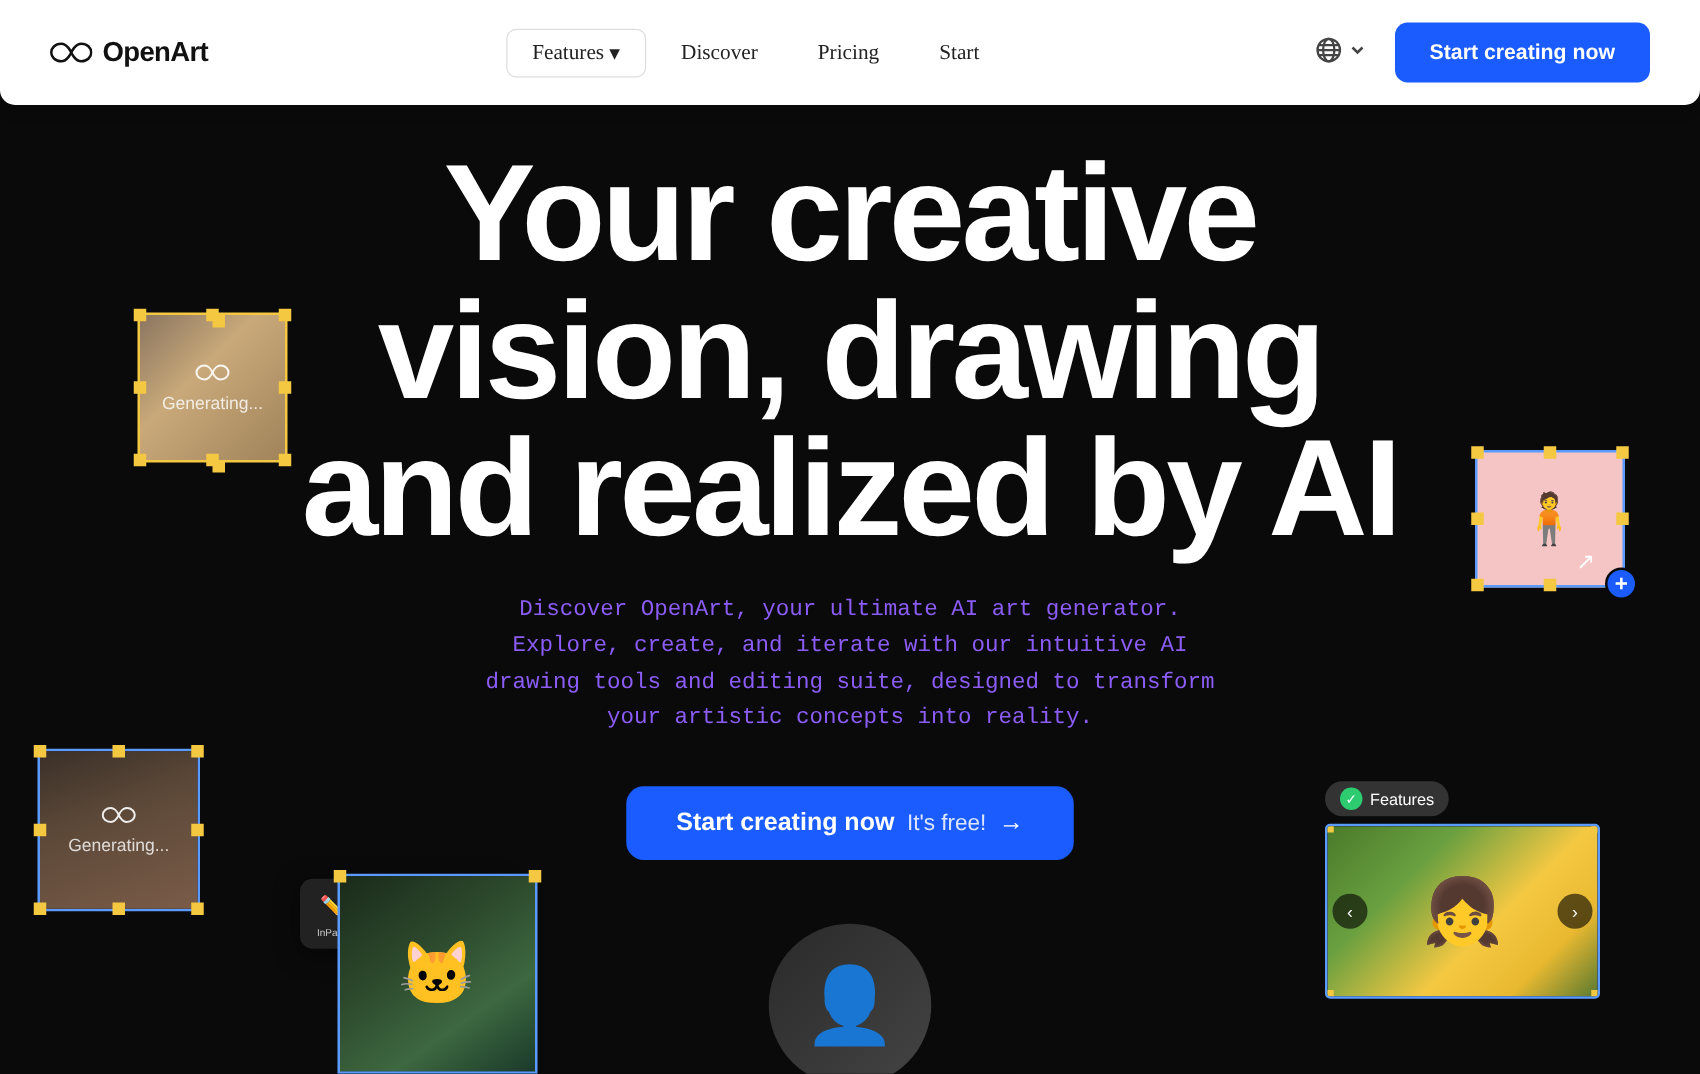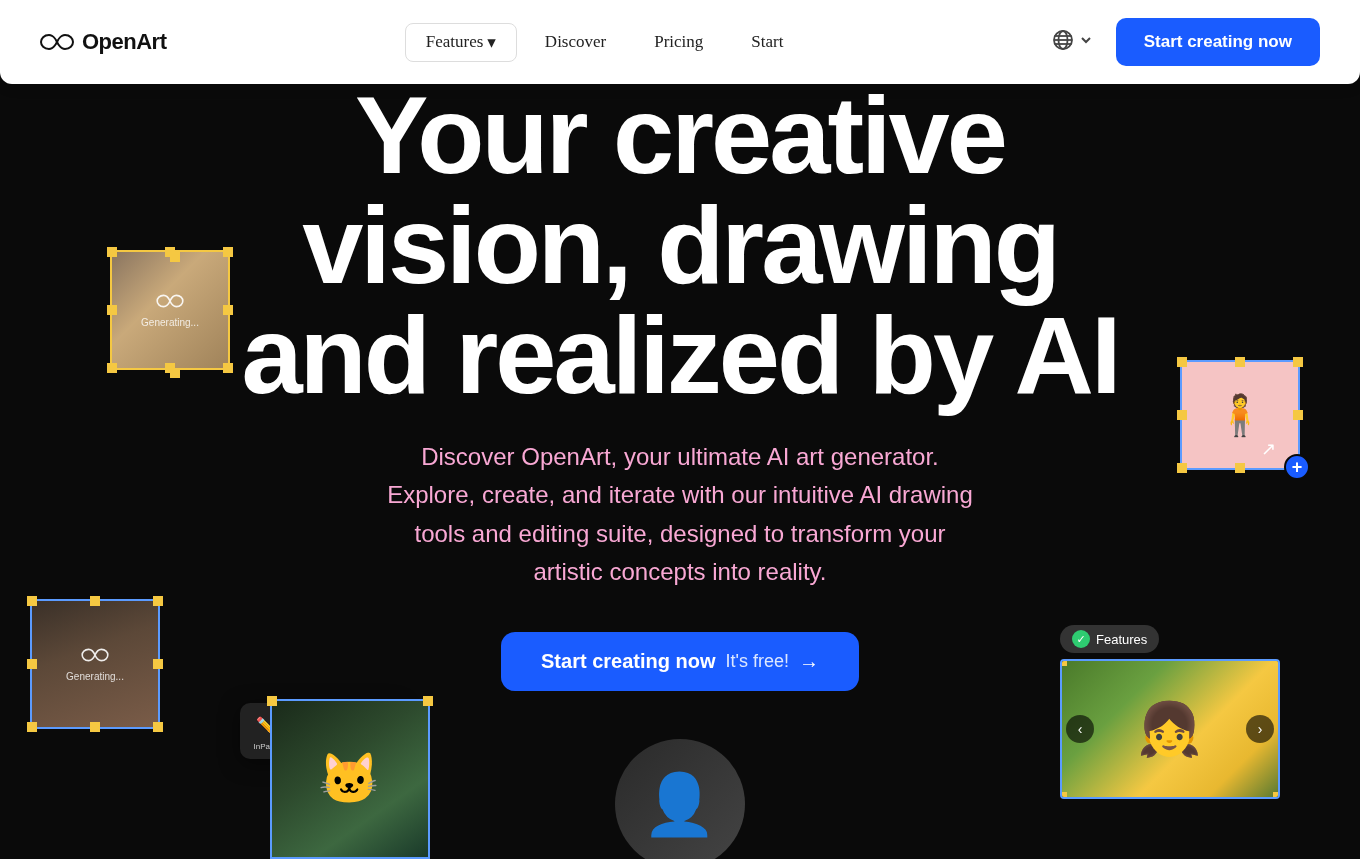--- a/index.html
+++ b/index.html
@@ -109,43 +109,44 @@
       padding: 14px 28px;
       border-radius: 10px;
       border: none;
       cursor: pointer;
       white-space: nowrap;
       transition: background 0.15s;
     }
 
     
     .hero {
-      padding-top: 80px;
+      padding-top: 116px;
       text-align: center;
       position: relative;
       min-height: 859px;
       border-radius: 19px;
     }
 
     .hero-title {
       font-size: 110px;
       font-weight: 900;
       line-height: 1.0;
       letter-spacing: -3px;
       color: #fff;
       max-width: 900px;
       margin: 0 auto;
     }
 
     .hero-subtitle {
-      font-size: 24px;
+      font-size: 18px;
       line-height: 1.6;
-      color: #f9a8d4;
+      color: #8b5cf6;
       max-width: 600px;
       margin: 28px auto 0;
+      font-family: Liberation Mono, monospace;
     }
 
     .hero-cta-wrap {
       margin-top: 40px;
       display: flex;
       justify-content: center;
     }
 
     .btn-hero {
       background: #1a5cff;
@@ -220,21 +221,21 @@
       height: 100%;
       background: linear-gradient(135deg, #8a7560 0%, #c9a97a 40%, #a0835a 100%);
       display: flex;
       align-items: center;
       justify-content: center;
       flex-direction: column;
       gap: 4px;
     }
 
     .generating-label {
-      font-size: 10px;
+      font-size: 14px;
       color: rgba(255,255,255,0.8);
       margin-top: 4px;
     }
 
     .openart-logo-small {
       width: 28px;
       height: 16px;
       opacity: 0.9;
     }
 

